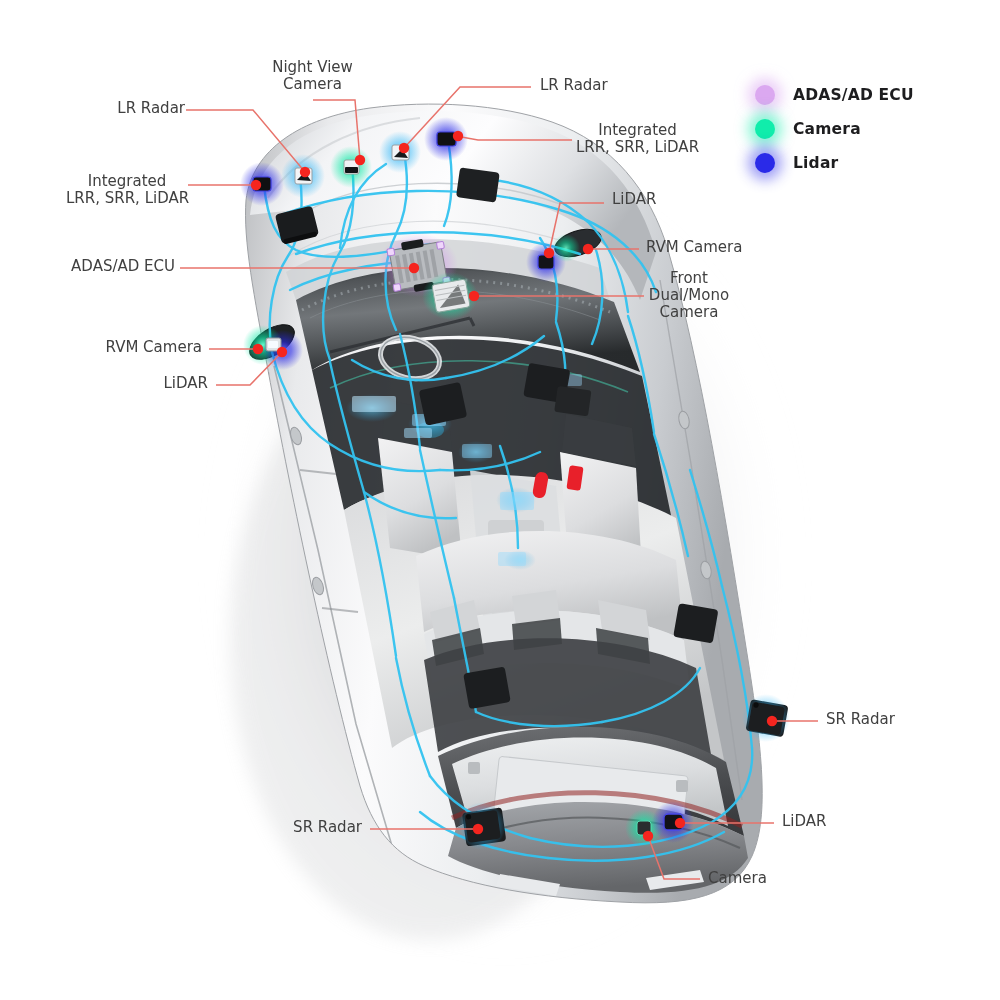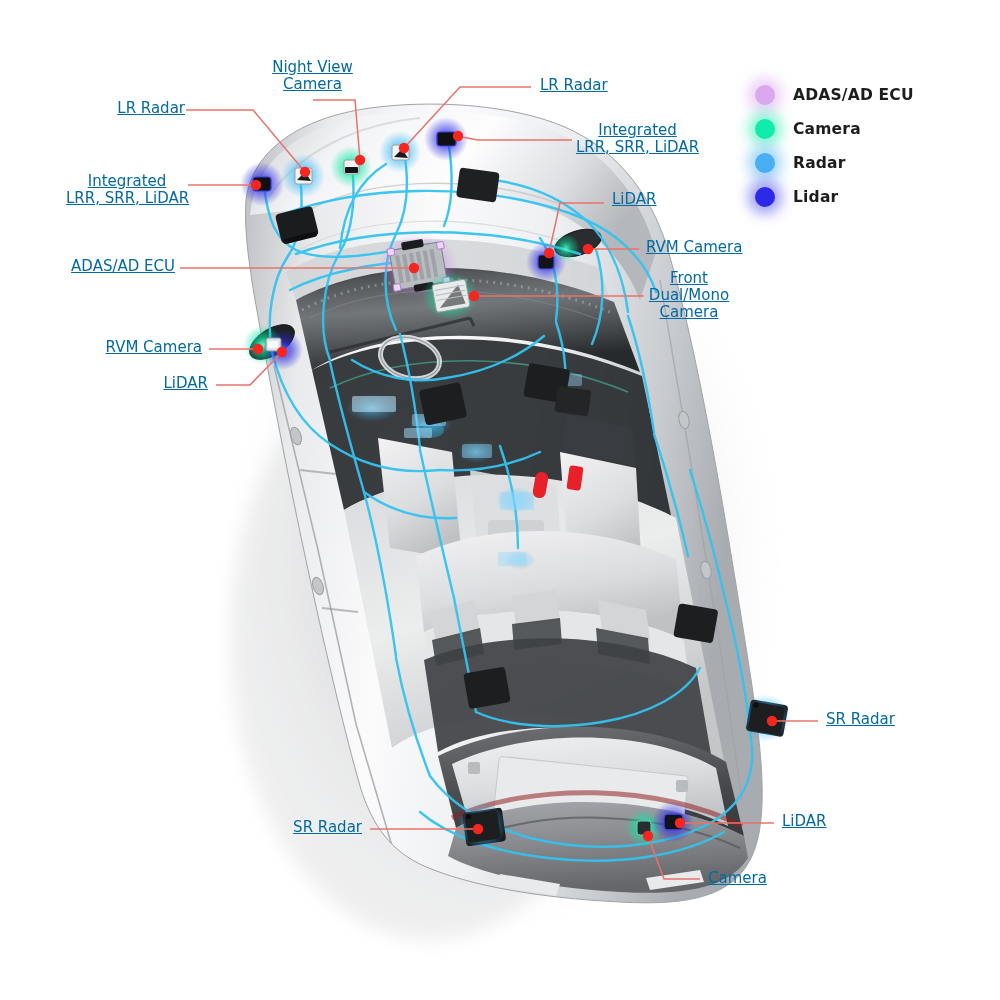--- a/index.html
+++ b/index.html
@@ -10,22 +10,22 @@
   #scene{position:absolute;inset:0;width:1000px;height:1000px;}
 
   
   #legend{position:absolute;left:755px;top:78px;width:240px;}
   .lg-row{display:flex;align-items:center;height:34px;}
   .lg-dot{width:20px;height:20px;border-radius:50%;margin-right:18px;flex:0 0 20px;}
   .lg-txt{font-size:15.5px;font-weight:bold;color:#1d1d1f;letter-spacing:.2px;
           font-family:"DejaVu Sans","Liberation Sans",sans-serif;white-space:nowrap;}
 
   
-  .cl{position:absolute;font-size:15px;color:#0369a1;line-height:17px;
-      font-family:"DejaVu Sans","Liberation Sans",sans-serif;white-space:pre;text-decoration:underline;}
+  .cl{position:absolute;font-size:15px;color:#404040;line-height:17px;
+      font-family:"DejaVu Sans","Liberation Sans",sans-serif;white-space:pre;}
   .cl.r{text-align:right;}
   .cl.l{text-align:left;}
   .cl.c{text-align:center;}
 </style>
 </head>
 <body>
 
 <div id="stage">
 
   <svg id="scene" viewBox="0 0 1000 1000">
@@ -500,22 +500,18 @@
   <div id="legend">
     <div class="lg-row">
       <span class="lg-dot" style="background:#dba8f0;box-shadow:0 0 13px 7px rgba(219,168,240,.55);"></span>
       <span class="lg-txt">ADAS/AD ECU</span>
     </div>
     <div class="lg-row">
       <span class="lg-dot" style="background:#10edab;box-shadow:0 0 13px 7px rgba(16,237,171,.5);"></span>
       <span class="lg-txt">Camera</span>
     </div>
     <div class="lg-row">
-      <span class="lg-dot" style="background:#4aaef3;box-shadow:0 0 13px 7px rgba(74,174,243,.5);"></span>
-      <span class="lg-txt">Radar</span>
-    </div>
-    <div class="lg-row">
       <span class="lg-dot" style="background:#2a2ae8;box-shadow:0 0 13px 7px rgba(42,42,232,.45);"></span>
       <span class="lg-txt">Lidar</span>
     </div>
   </div>
 
 </div>
 
 </body></html>

